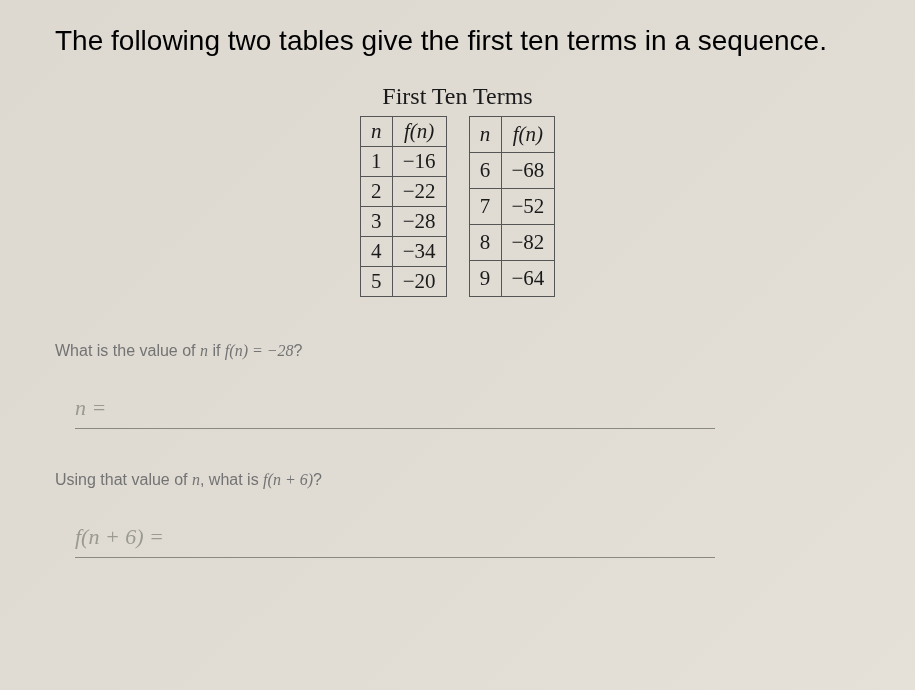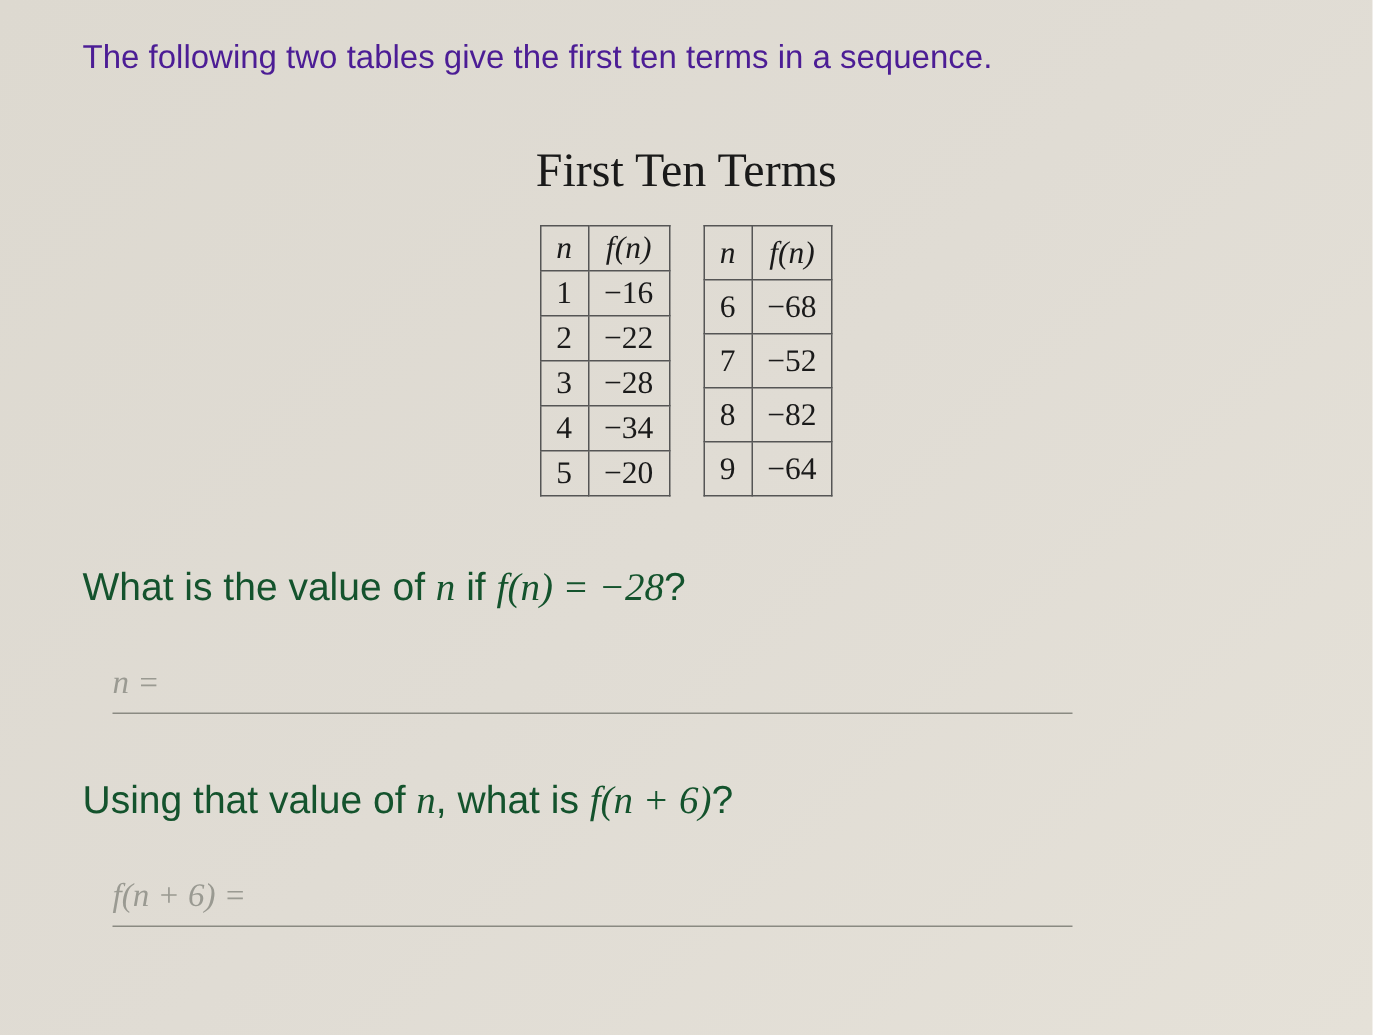--- a/index.html
+++ b/index.html
@@ -10,32 +10,32 @@
     body {
       width: 915px;
       height: 690px;
       background: linear-gradient(135deg, #ddd9d0 0%, #e0dcd4 50%, #e5e1d8 100%);
       font-family: Arial, sans-serif;
       padding: 25px 55px;
       color: #2a2a2a;
       position: relative;
     }
     .intro {
-      font-size: 22px;
-      color: #4c1d95;
-      margin-bottom: 44px;
+      font-size: 28px;
+      color: #000000;
+      margin-bottom: 26px;
     }
     .table-section {
       text-align: center;
       margin-bottom: 45px;
     }
     .table-title {
       font-family: 'Times New Roman', serif;
-      font-size: 32px;
-      margin-bottom: 18px;
+      font-size: 24px;
+      margin-bottom: 6px;
       color: #1a1a1a;
     }
     .tables-container {
       display: inline-flex;
       gap: 22px;
       justify-content: center;
     }
     table {
       border-collapse: collapse;
       font-family: 'Times New Roman', serif;
@@ -52,22 +52,22 @@
       font-weight: normal;
       font-style: italic;
     }
     th.fn, td.fn {
       min-width: 50px;
     }
     th.n, td.n {
       min-width: 32px;
     }
     .question {
-      font-size: 26px;
-      color: #14532d;
+      font-size: 16px;
+      color: #737373;
       margin-bottom: 35px;
     }
     .math-var {
       font-family: 'Times New Roman', serif;
       font-style: italic;
     }
     .answer-row {
       margin-bottom: 50px;
       margin-left: 20px;
       display: flex;

